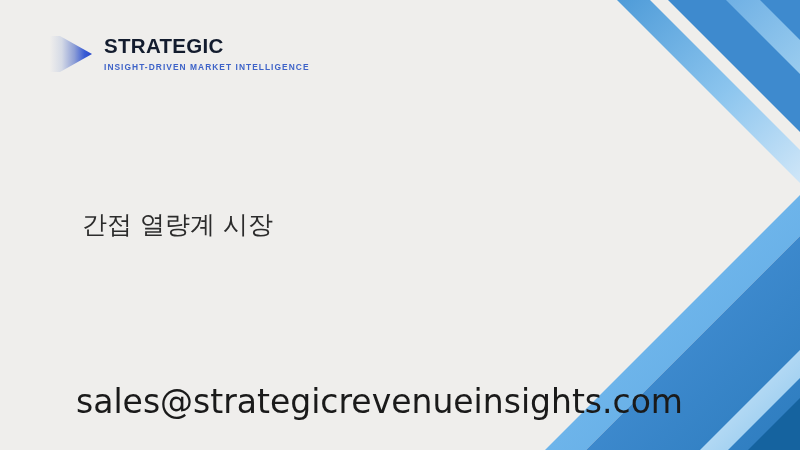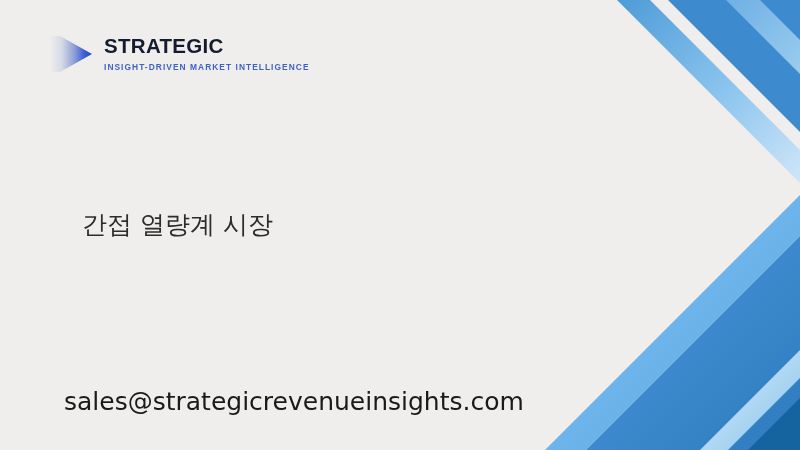--- a/index.html
+++ b/index.html
@@ -77,24 +77,24 @@
     font-size: 25px;
     line-height: 32px;
     color: #2C2C2C;
     white-space: nowrap;
     margin-top: 15px;
   }
 
   
   #email {
     position: absolute;
-    left: 64px;
+    left: 76px;
     top: 386px;
     font-family: "DejaVu Sans", "Liberation Sans", sans-serif;
-    font-size: 25px;
+    font-size: 33px;
     line-height: 32px;
     color: #1A1A1A;
     white-space: nowrap;
   }
 </style>
 </head>
 <body>
 
 <div id="slide">
 

